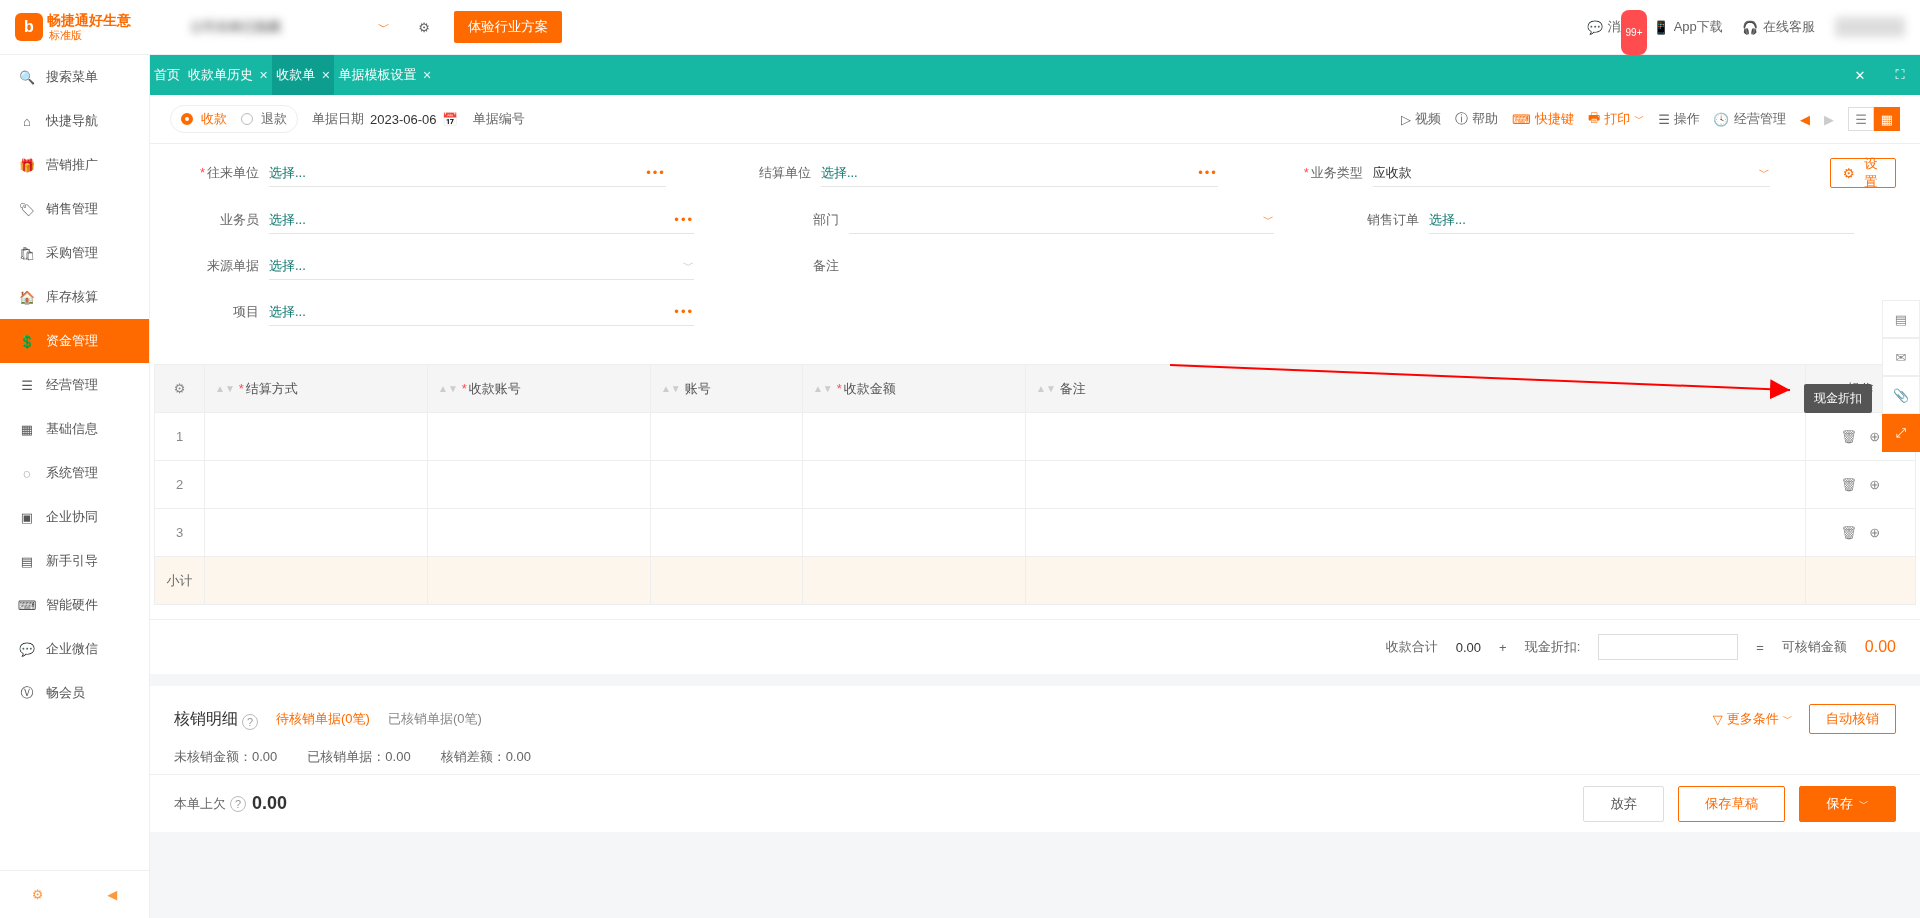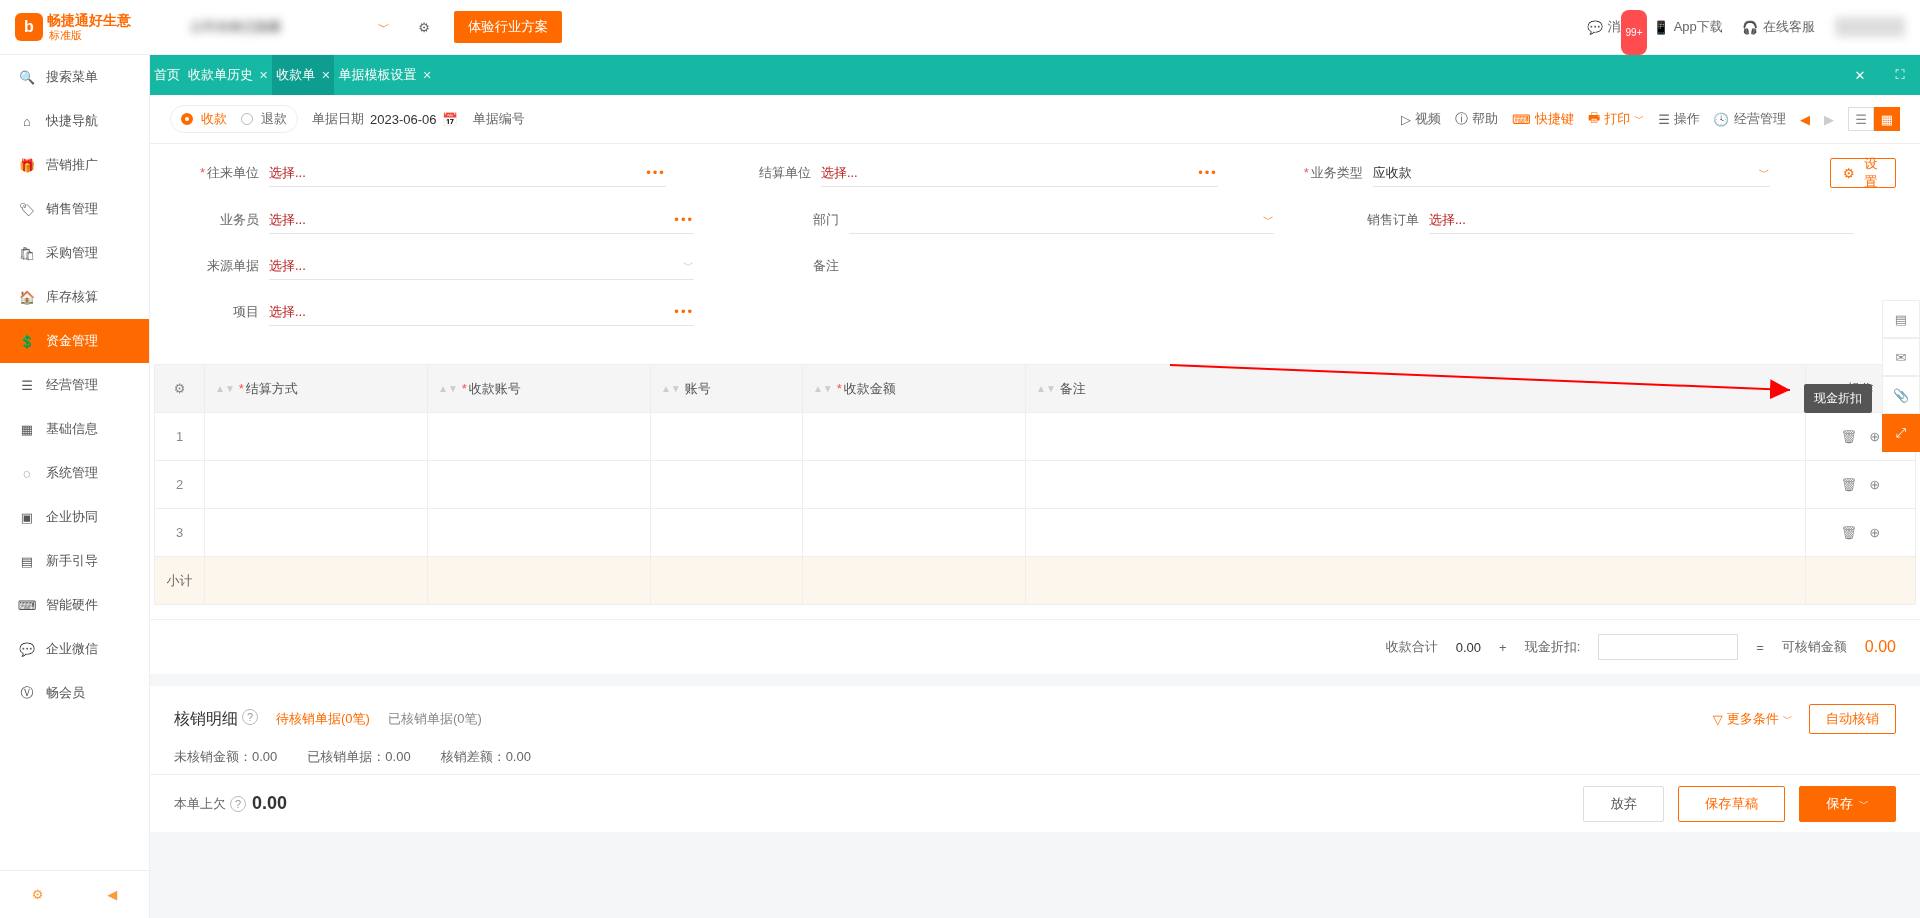--- a/index.html
+++ b/index.html
@@ -62,21 +62,21 @@
 .vbtn { width:26px; height:24px; border:1px solid #ddd; display:flex; align-items:center; justify-content:center; cursor:pointer; color:#888; }
 .vbtn.active { background:#ff6a00; color:#fff; border-color:#ff6a00; }
 
 
 .form-area { background:#fff; padding:14px 24px 20px; }
 .form-row { display:flex; gap:60px; margin-bottom:18px; align-items:center; }
 .form-cell { display:flex; align-items:center; width:520px; }
 .flabel { width:95px; text-align:right; color:#666; padding-right:10px; }
 .req { color:#ff4d4f; margin-right:2px; }
 .finput { flex:1; border:none; border-bottom:1px solid #e5e5e5; height:28px; display:flex; align-items:center; color:#bbb; justify-content:space-between; }
-.finput .ph { color:#b91c1c; }
+.finput .ph { color:#0f766e; }
 .dots { color:#ff6a00; letter-spacing:2px; cursor:pointer; }
 .drop { color:#ff6a00; font-size:11px; }
 .settings-btn { border:1px solid #ff6a00; color:#ff6a00; background:#fff; height:30px; padding:0 12px; border-radius:2px; cursor:pointer; display:flex; align-items:center; gap:4px; margin-left:auto; }
 
 
 .tbl-wrap { padding: 0 4px 14px; background:#fff; margin:0 0px; }
 .tbl { width:100%; border-collapse:collapse; }
 .tbl th, .tbl td { border:1px solid #eee; height:48px; padding:0 10px; font-size:13px; text-align:left; color:#555; }
 .tbl thead th { background:#f5f5f5; font-weight:normal; position:relative; }
 .tbl .rownum { text-align:center; width:50px; color:#888; }
@@ -87,21 +87,21 @@
 
 
 .totals { background:#fff; padding:14px 24px; display:flex; align-items:center; justify-content:flex-end; gap:18px; color:#666; border-top:1px solid #f0f0f0; }
 .totals .val { color:#333; }
 .totals .bigval { color:#ff6a00; font-size:16px; }
 .totals input { width:140px; height:26px; border:1px solid #ddd; padding:0 6px; }
 
 
 .write-sec { background:#fff; margin-top:12px; padding:18px 24px 8px; }
 .write-head { display:flex; align-items:center; gap:18px; }
-.write-title { font-size:16px; color:#333; display:flex; align-items:flex-start; gap:4px; }
+.write-title { font-size:16px; color:#333; display:flex; align-items:flex-end; gap:4px; }
 .qmark { width:16px; height:16px; border:1px solid #bbb; border-radius:50%; display:inline-flex; align-items:center; justify-content:center; font-size:11px; color:#999; }
 .write-tab { color:#888; cursor:pointer; }
 .write-tab.active { color:#ff6a00; }
 .write-head-right { margin-left:auto; display:flex; align-items:center; gap:16px; }
 .more-cond { color:#ff6a00; cursor:pointer; display:flex; align-items:center; gap:4px; }
 .outline-btn { border:1px solid #ff6a00; color:#ff6a00; background:#fff; height:30px; padding:0 16px; border-radius:2px; cursor:pointer; }
 .write-stats { display:flex; gap:30px; color:#666; margin-top:14px; font-size:13px; }
 
 
 .footer { background:#fff; border-top:1px solid #eee; height:58px; display:flex; align-items:center; padding:0 24px; }

